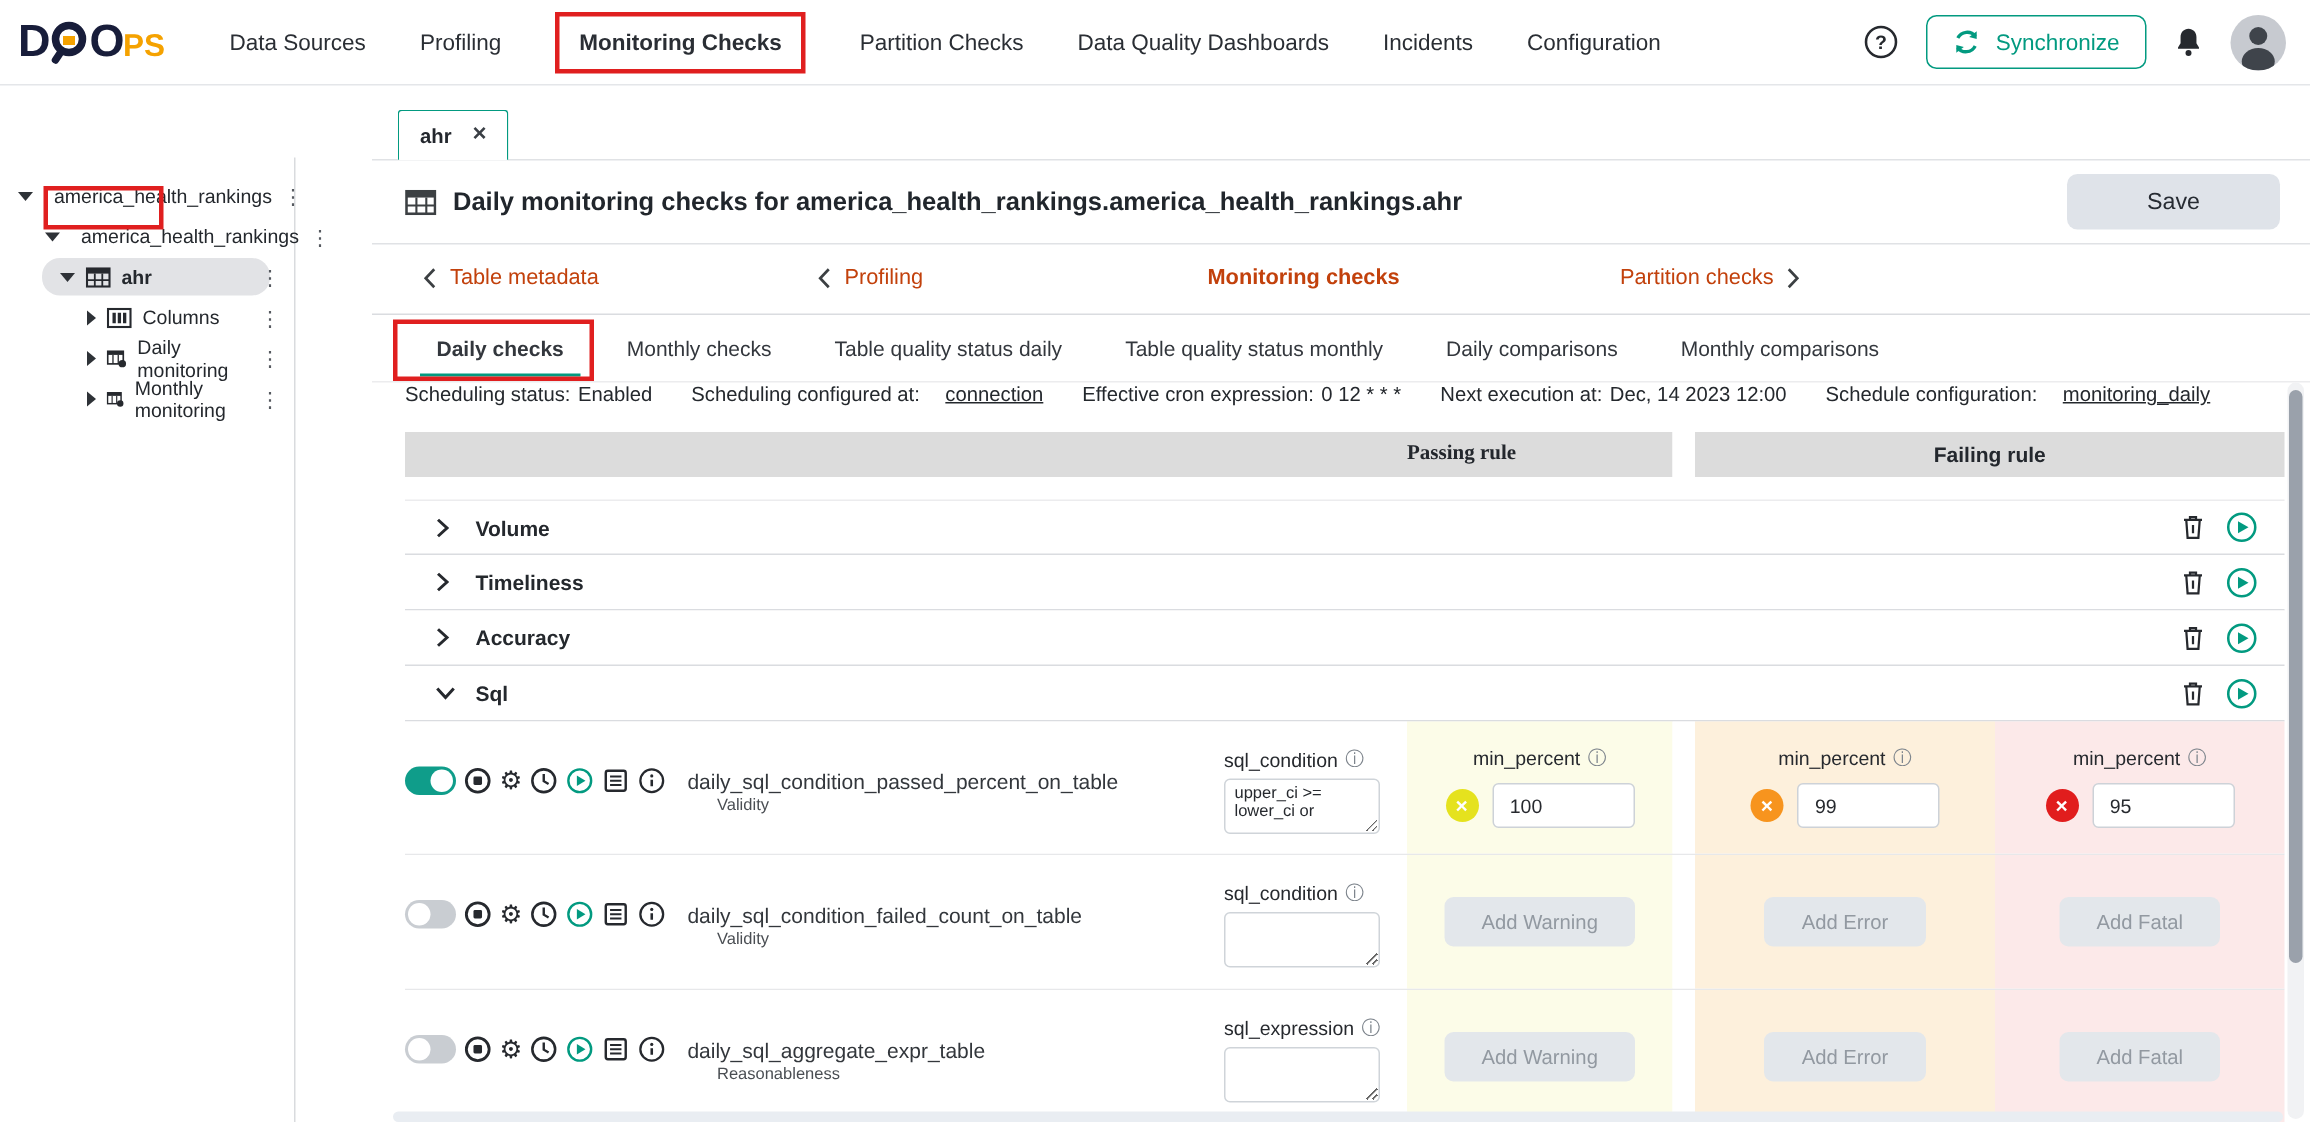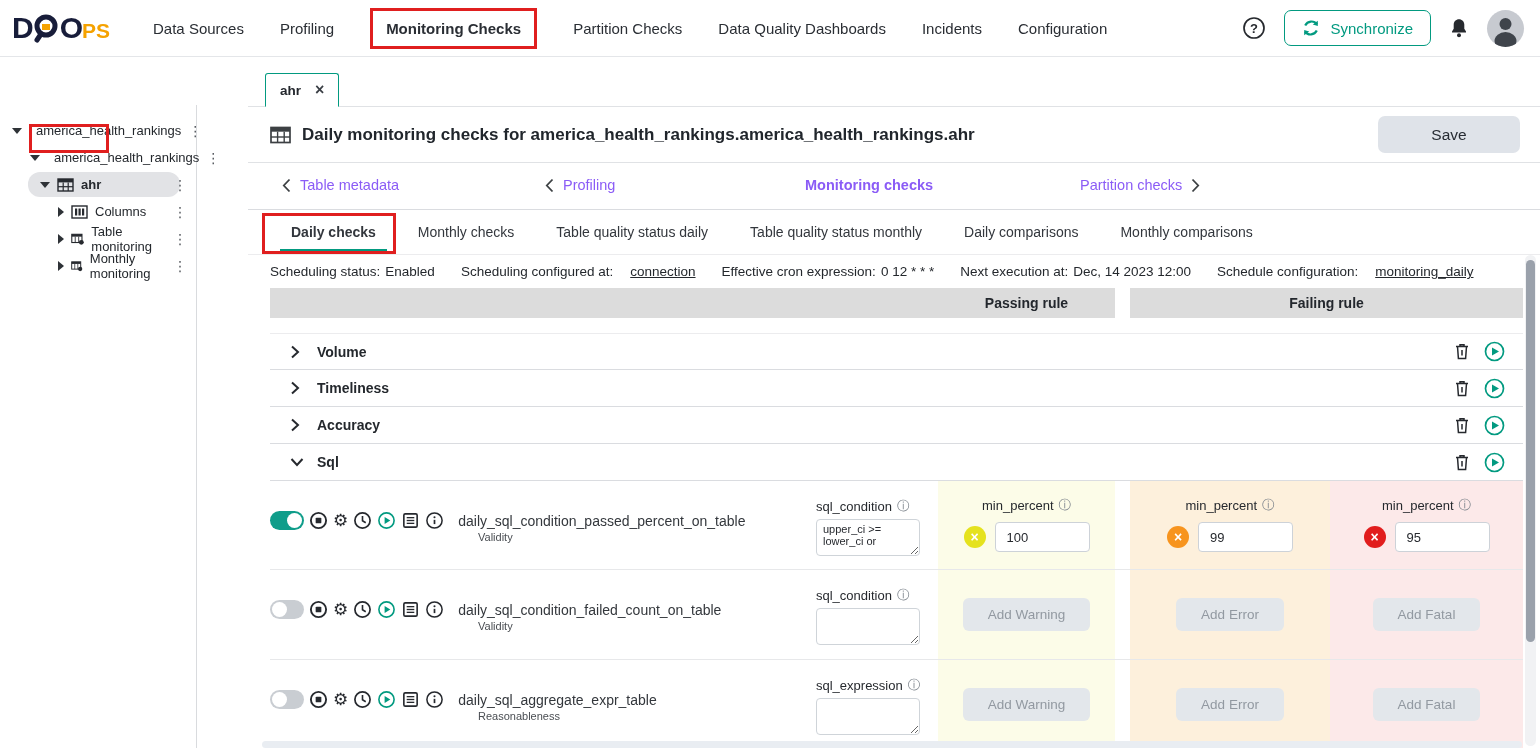--- a/index.html
+++ b/index.html
@@ -45,40 +45,40 @@
              padding:0 14px; background:#fff; border:1px solid #029a80; border-bottom:1px solid #fff;
              border-radius:3px 3px 0 0; font-size:13.5px; font-weight:600; cursor:pointer; }
   .doc-tab .x { font-size:16px; color:#3a3f45; cursor:pointer; line-height:1; }
 
   .titlerow { height:56px; display:flex; align-items:center; padding:0 20px 0 22px; border-bottom:1px solid #e0e2e5; }
   .titlerow .ttl { font-size:17px; font-weight:700; color:#21262c; margin-left:11px; }
   .save-btn { margin-left:auto; width:142px; height:37px; background:#dfe3e9; border:none; border-radius:7px;
               font-size:15.5px; color:#272c33; font-family:inherit; cursor:pointer; }
 
   .subnav { height:47px; position:relative; border-bottom:1px solid #dadce0; }
-  .subnav .lnk { position:absolute; top:14px; font-size:14.5px; color:#8b5cf6; display:flex; align-items:center; gap:9px; cursor:pointer; }
+  .subnav .lnk { position:absolute; top:14px; font-size:14.5px; color:#c2410c; display:flex; align-items:center; gap:9px; cursor:pointer; }
   .subnav .lnk.b { font-weight:700; }
 
   .checktabs { height:45px; position:relative; display:flex; align-items:stretch; padding-left:22px; border-bottom:1px solid #ececee; }
   .ctab { display:flex; align-items:center; padding:0 21px; font-size:14px; color:#33373d; cursor:pointer; position:relative; }
   .ctab.active { font-weight:700; }
   .ctab.active::after { content:""; position:absolute; left:10px; right:10px; bottom:3px; height:2px; background:#029a80; }
 
-  .schedrow { height:33px; display:flex; align-items:center; gap:26px; padding-left:22px; font-size:13.5px; color:#24282d; white-space:nowrap; }
+  .schedrow { height:33px; display:flex; align-items:flex-start; gap:26px; padding-left:22px; font-size:13.5px; color:#24282d; white-space:nowrap; }
   .schedrow .pair { display:flex; gap:5px; }
   .schedrow .u { text-decoration:underline; cursor:pointer;margin-left:12px; }
 
   
   .ctable { position:absolute; top:230px; left:22px; width:1253px; }
   .row { display:flex; }
   .col-check { width:668px; } .col-warn { width:177px; } .col-gap { width:15px; background:#fff; }
   .col-err { width:200px; } .col-fatal { width:193px; }
   .ha { height:30px; font-weight:700; font-size:14px; }
   .ha .grp1 { width:845px; background:#dcdcdc; display:flex; }
-  .ha .grp1 span { display:block; margin-left:668px; width:177px; text-align:center; line-height:30px; }
+  .ha .grp1 span { display:block; margin-left:668px; width:177px; line-height:30px;font-family:Liberation Serif, serif; }
   .ha .grp2 { width:393px; background:#dcdcdc; text-align:center; line-height:30px; }
   .hb { height:31px; font-weight:700; font-size:14px; line-height:31px; }
   .hb .col-check { background:#dcdcdc; padding-left:15px; display:flex; align-items:center; gap:9px; }
   .hb .col-warn  { background:#fcfce8; text-align:center; }
   .hb .col-err   { background:#fdf0dc; text-align:center; }
   .hb .col-fatal { background:#fce9e9; text-align:center; }
 
   .catrows { margin-top:15px; }
   .catrow { height:37px; display:flex; align-items:center; padding-left:20px; border-bottom:1px solid #dadce0; background:#fff; }
   .catrow:first-child { border-top:1px solid #ececee; }
@@ -225,21 +225,21 @@
   </div>
   <div class="trow" style="padding-left:58px">
     <span class="caret right"></span>
     <svg width="17" height="16" viewBox="0 0 17 16">
       <rect x="1" y="2" width="13" height="10.5" fill="none" stroke="#26292e" stroke-width="1.4"></rect>
       <rect x="1" y="2" width="13" height="3" fill="#26292e"></rect>
       <line x1="5.4" y1="5" x2="5.4" y2="12.5" stroke="#26292e" stroke-width="1.1"></line>
       <line x1="9.8" y1="5" x2="9.8" y2="12.5" stroke="#26292e" stroke-width="1.1"></line>
       <circle cx="13.2" cy="12.3" r="3.1" fill="#26292e"></circle>
     </svg>
-    <span class="tlabel">Table monitoring</span>
+    <span class="tlabel">Daily monitoring</span>
     <span class="kebab">⋮</span>
   </div>
   <div class="trow" style="padding-left:58px">
     <span class="caret right"></span>
     <svg width="17" height="16" viewBox="0 0 17 16">
       <rect x="1" y="2" width="13" height="10.5" fill="none" stroke="#26292e" stroke-width="1.4"></rect>
       <rect x="1" y="2" width="13" height="3" fill="#26292e"></rect>
       <line x1="5.4" y1="5" x2="5.4" y2="12.5" stroke="#26292e" stroke-width="1.1"></line>
       <line x1="9.8" y1="5" x2="9.8" y2="12.5" stroke="#26292e" stroke-width="1.1"></line>
       <circle cx="13.2" cy="12.3" r="3.1" fill="#26292e"></circle>

